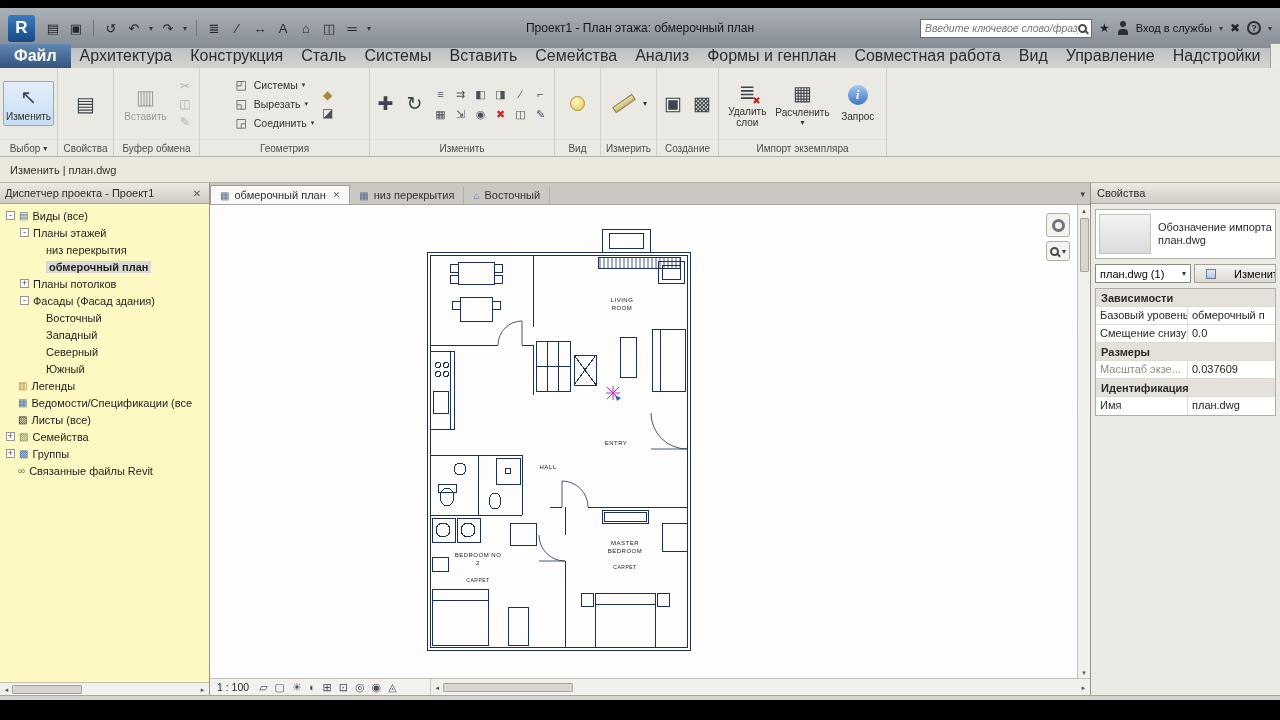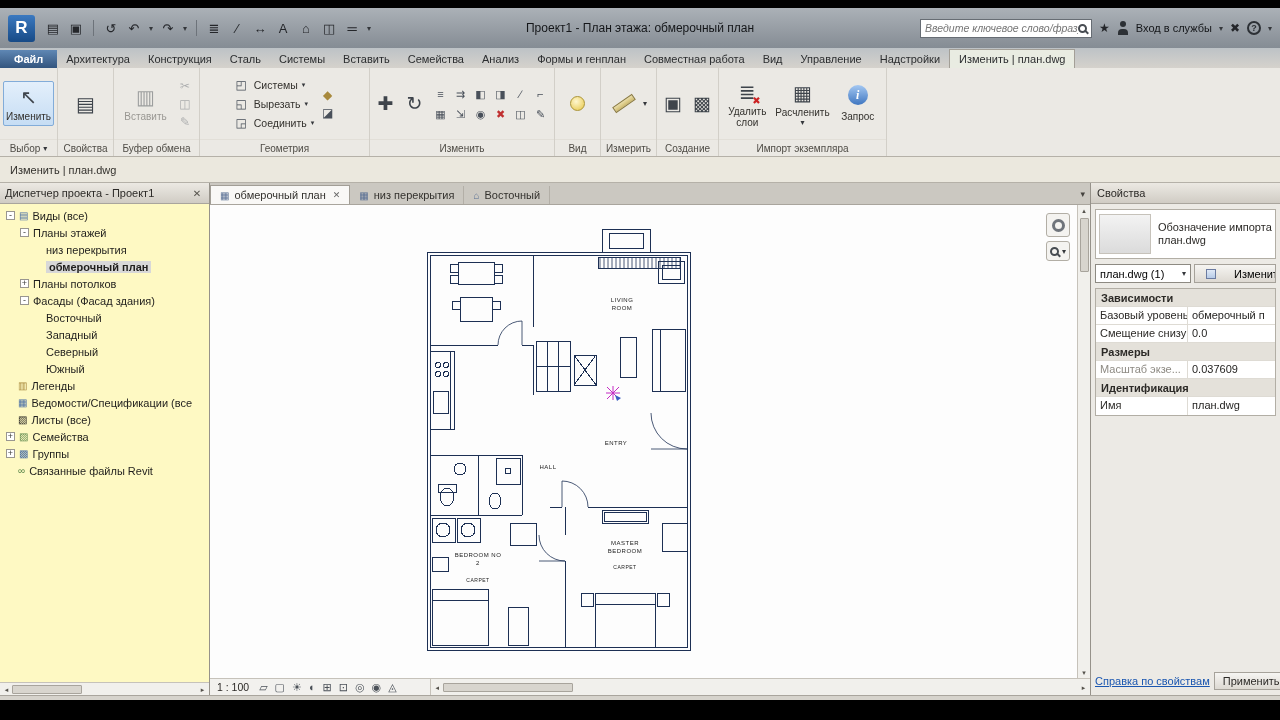--- a/index.html
+++ b/index.html
@@ -27,21 +27,21 @@
   .person::before { content:""; position:absolute; top:0; left:3px; width:6px; height:6px; border-radius:50%; background:#2c3035; }
   .person::after { content:""; position:absolute; bottom:0; left:1px; width:10px; height:6px; border-radius:4px 4px 0 0; background:#2c3035; }
   .signin { font-size:11px; color:#141619; white-space:nowrap; }
   .helpicon { width:14px; height:14px; border:2px solid #2c3035; border-radius:50%; font-size:9px; font-weight:bold;
     display:flex; align-items:center; justify-content:center; color:#2c3035; }
   .ticonbtn { font-size:12px; color:#24262a; }
 
   
   .tabrow { position:absolute; top:40px; left:0; right:0; height:20px; background:linear-gradient(#bdc2c6,#d5d2cc);
     display:flex; align-items:flex-end; }
-  .rtab { font-size:11px; color:#2b2d2f; padding:3px 9px; white-space:nowrap; }
+  .rtab { font-size:16px; color:#2b2d2f; padding:3px 9px; white-space:nowrap; }
   .rtab.file { background:linear-gradient(#5f87b4,#33557e); color:#fff; font-weight:bold; padding:3px 14px; }
   .rtab.activectx { background:#e9ece2; border:1px solid #a39f97; border-bottom:0; }
 
   
   .ribbon { position:absolute; top:60px; left:0; right:0; height:89px; background:#ebe9e4; border-bottom:1px solid #b5b1a8; display:flex; }
   .rpanel { position:relative; height:100%; border-right:1px solid #d2cfc8; display:flex; flex-direction:column; flex:none; }
   .rfill { flex:1; }
   .pbody { flex:1; display:flex; align-items:center; justify-content:center; gap:5px; padding:3px 4px; }
   .plabel { height:17px; font-size:10px; color:#4f4c46; display:flex; align-items:center; justify-content:center; gap:3px;
     border-top:1px solid #e2dfd8; white-space:nowrap; }
@@ -646,22 +646,18 @@
           <span class="pv">0.037609</span>
         </div>
         <div class="prow group">
           <span>Идентификация</span>
         </div>
         <div class="prow">
           <span class="pl">Имя</span>
           <span class="pv">план.dwg</span>
         </div>
       </div>
-      <div class="pfooter">
-        <span class="helplink">Справка по свойствам</span>
-        <button class="applybtn">Применить</button>
-      </div>
     </div>
   </div>
 
   <div class="statusbar"></div>
 </div>
 </div>
 
 </body></html>

